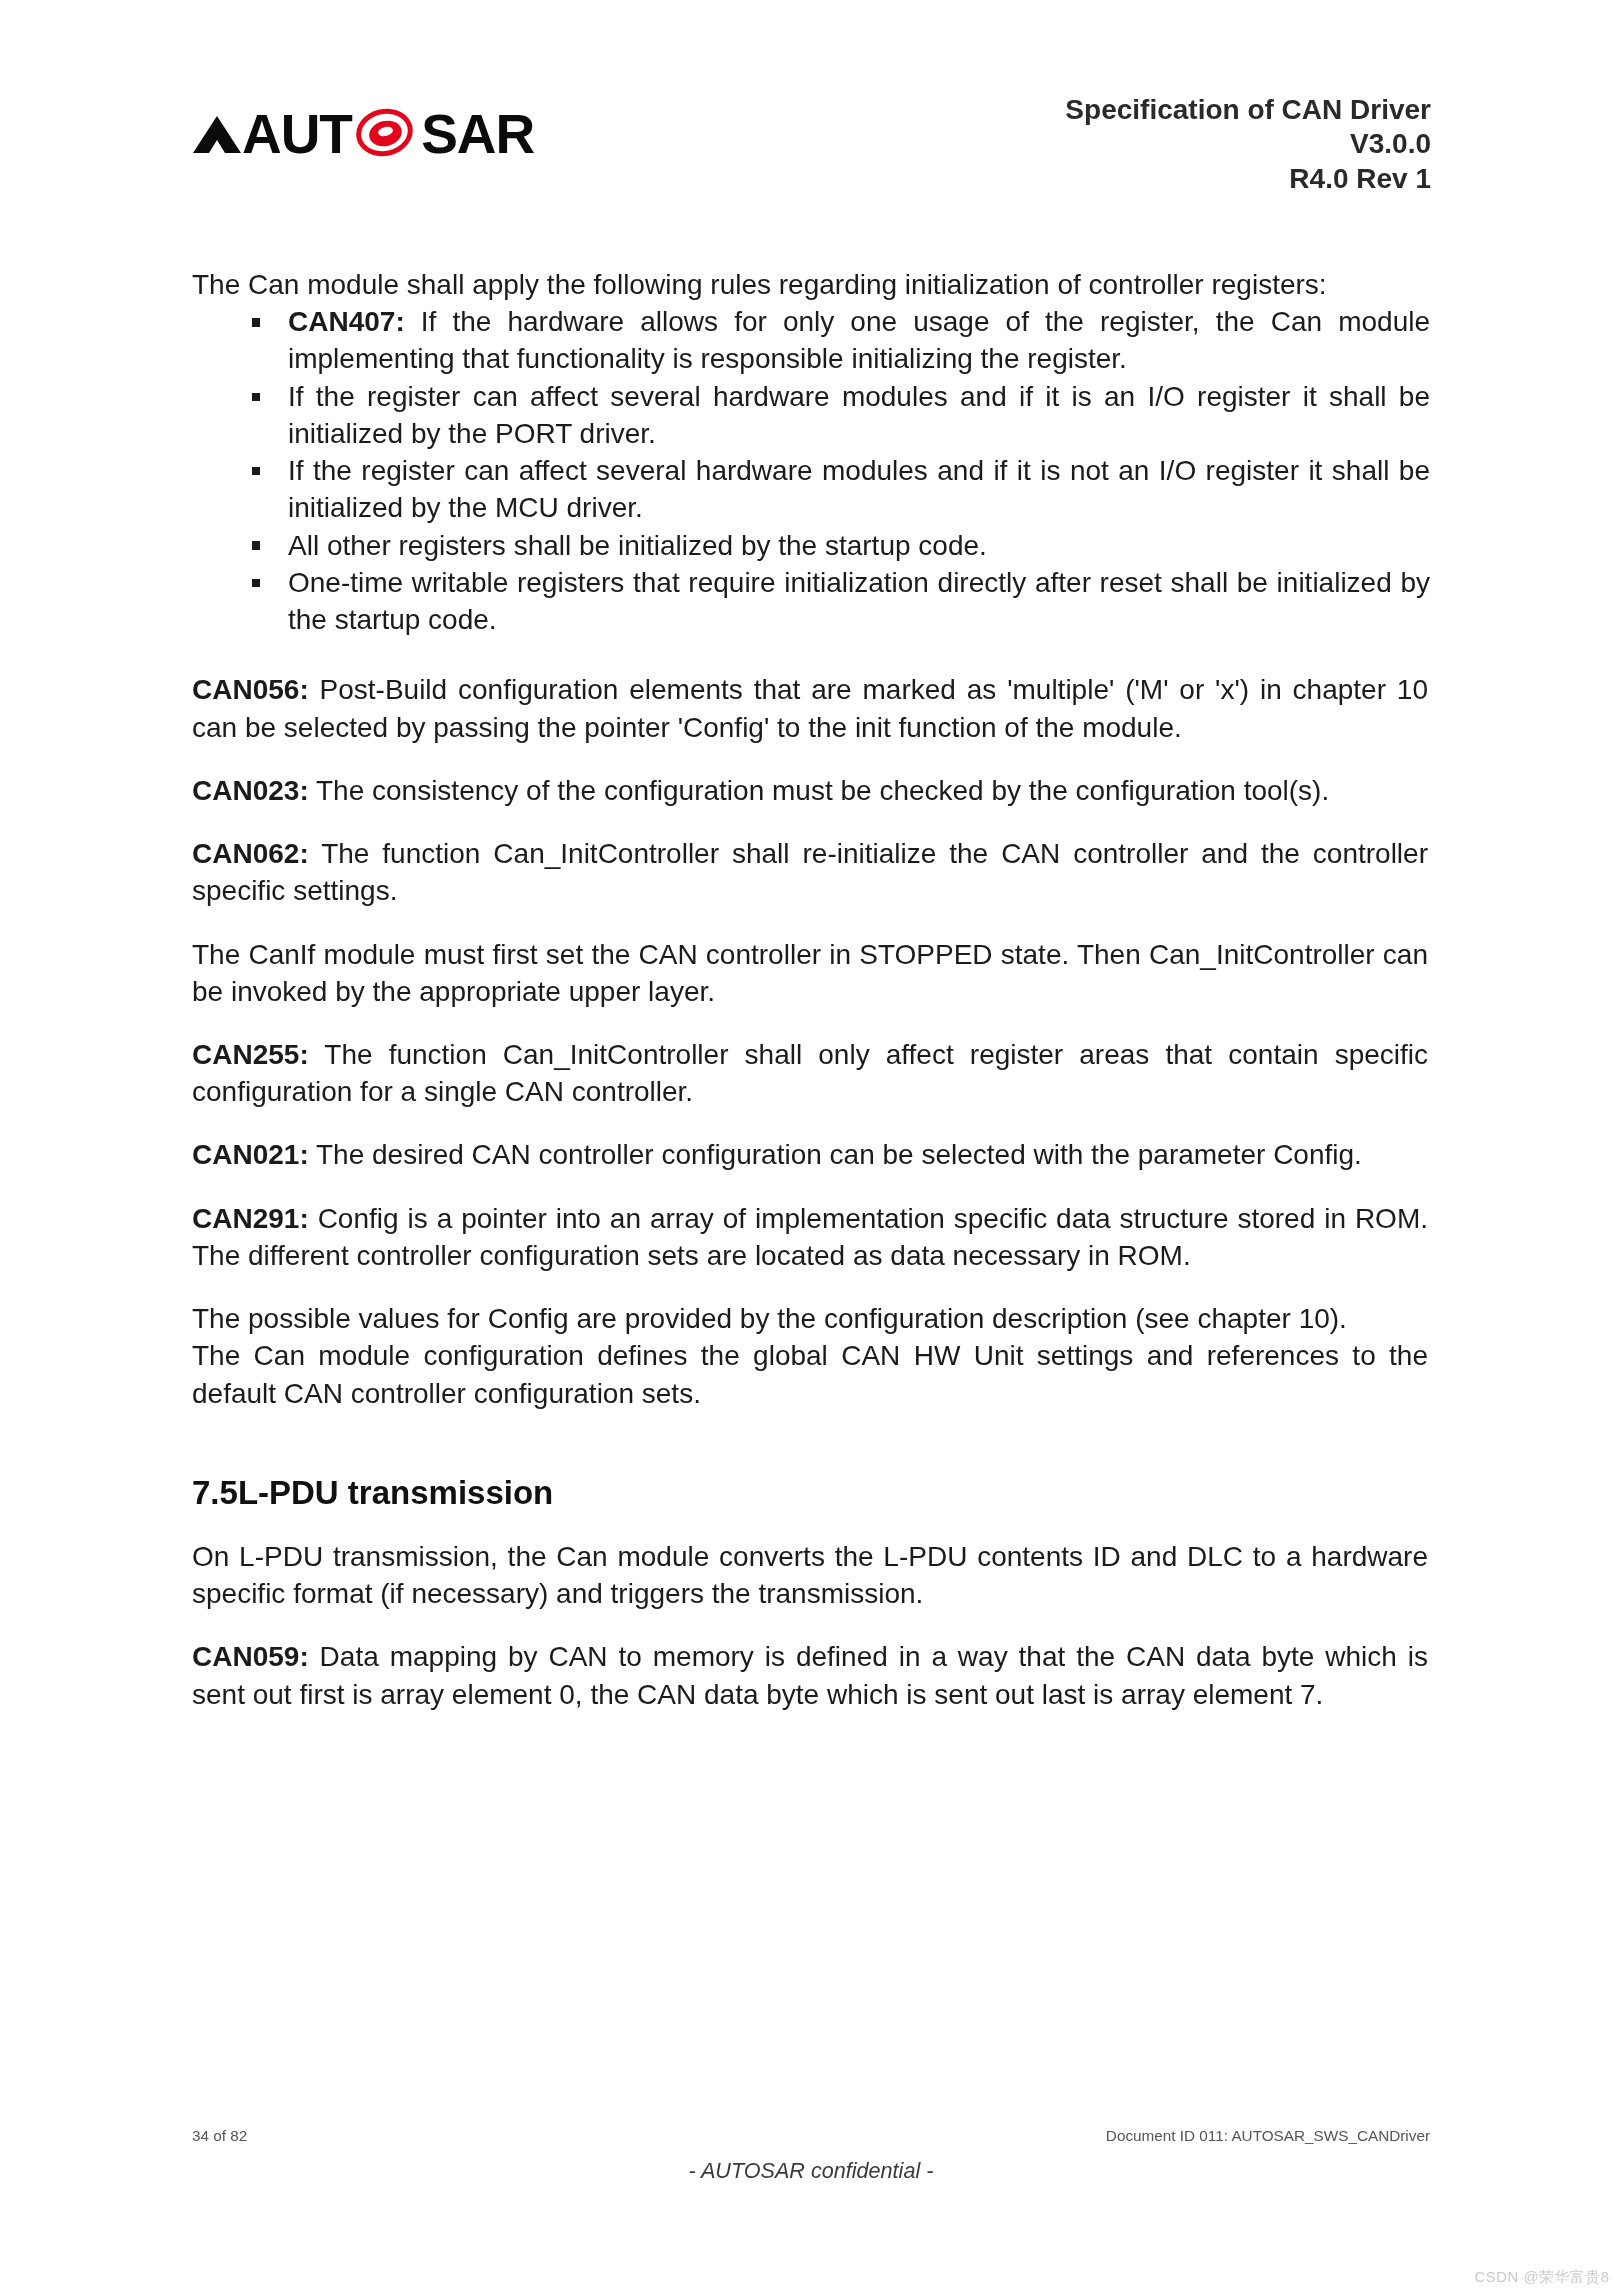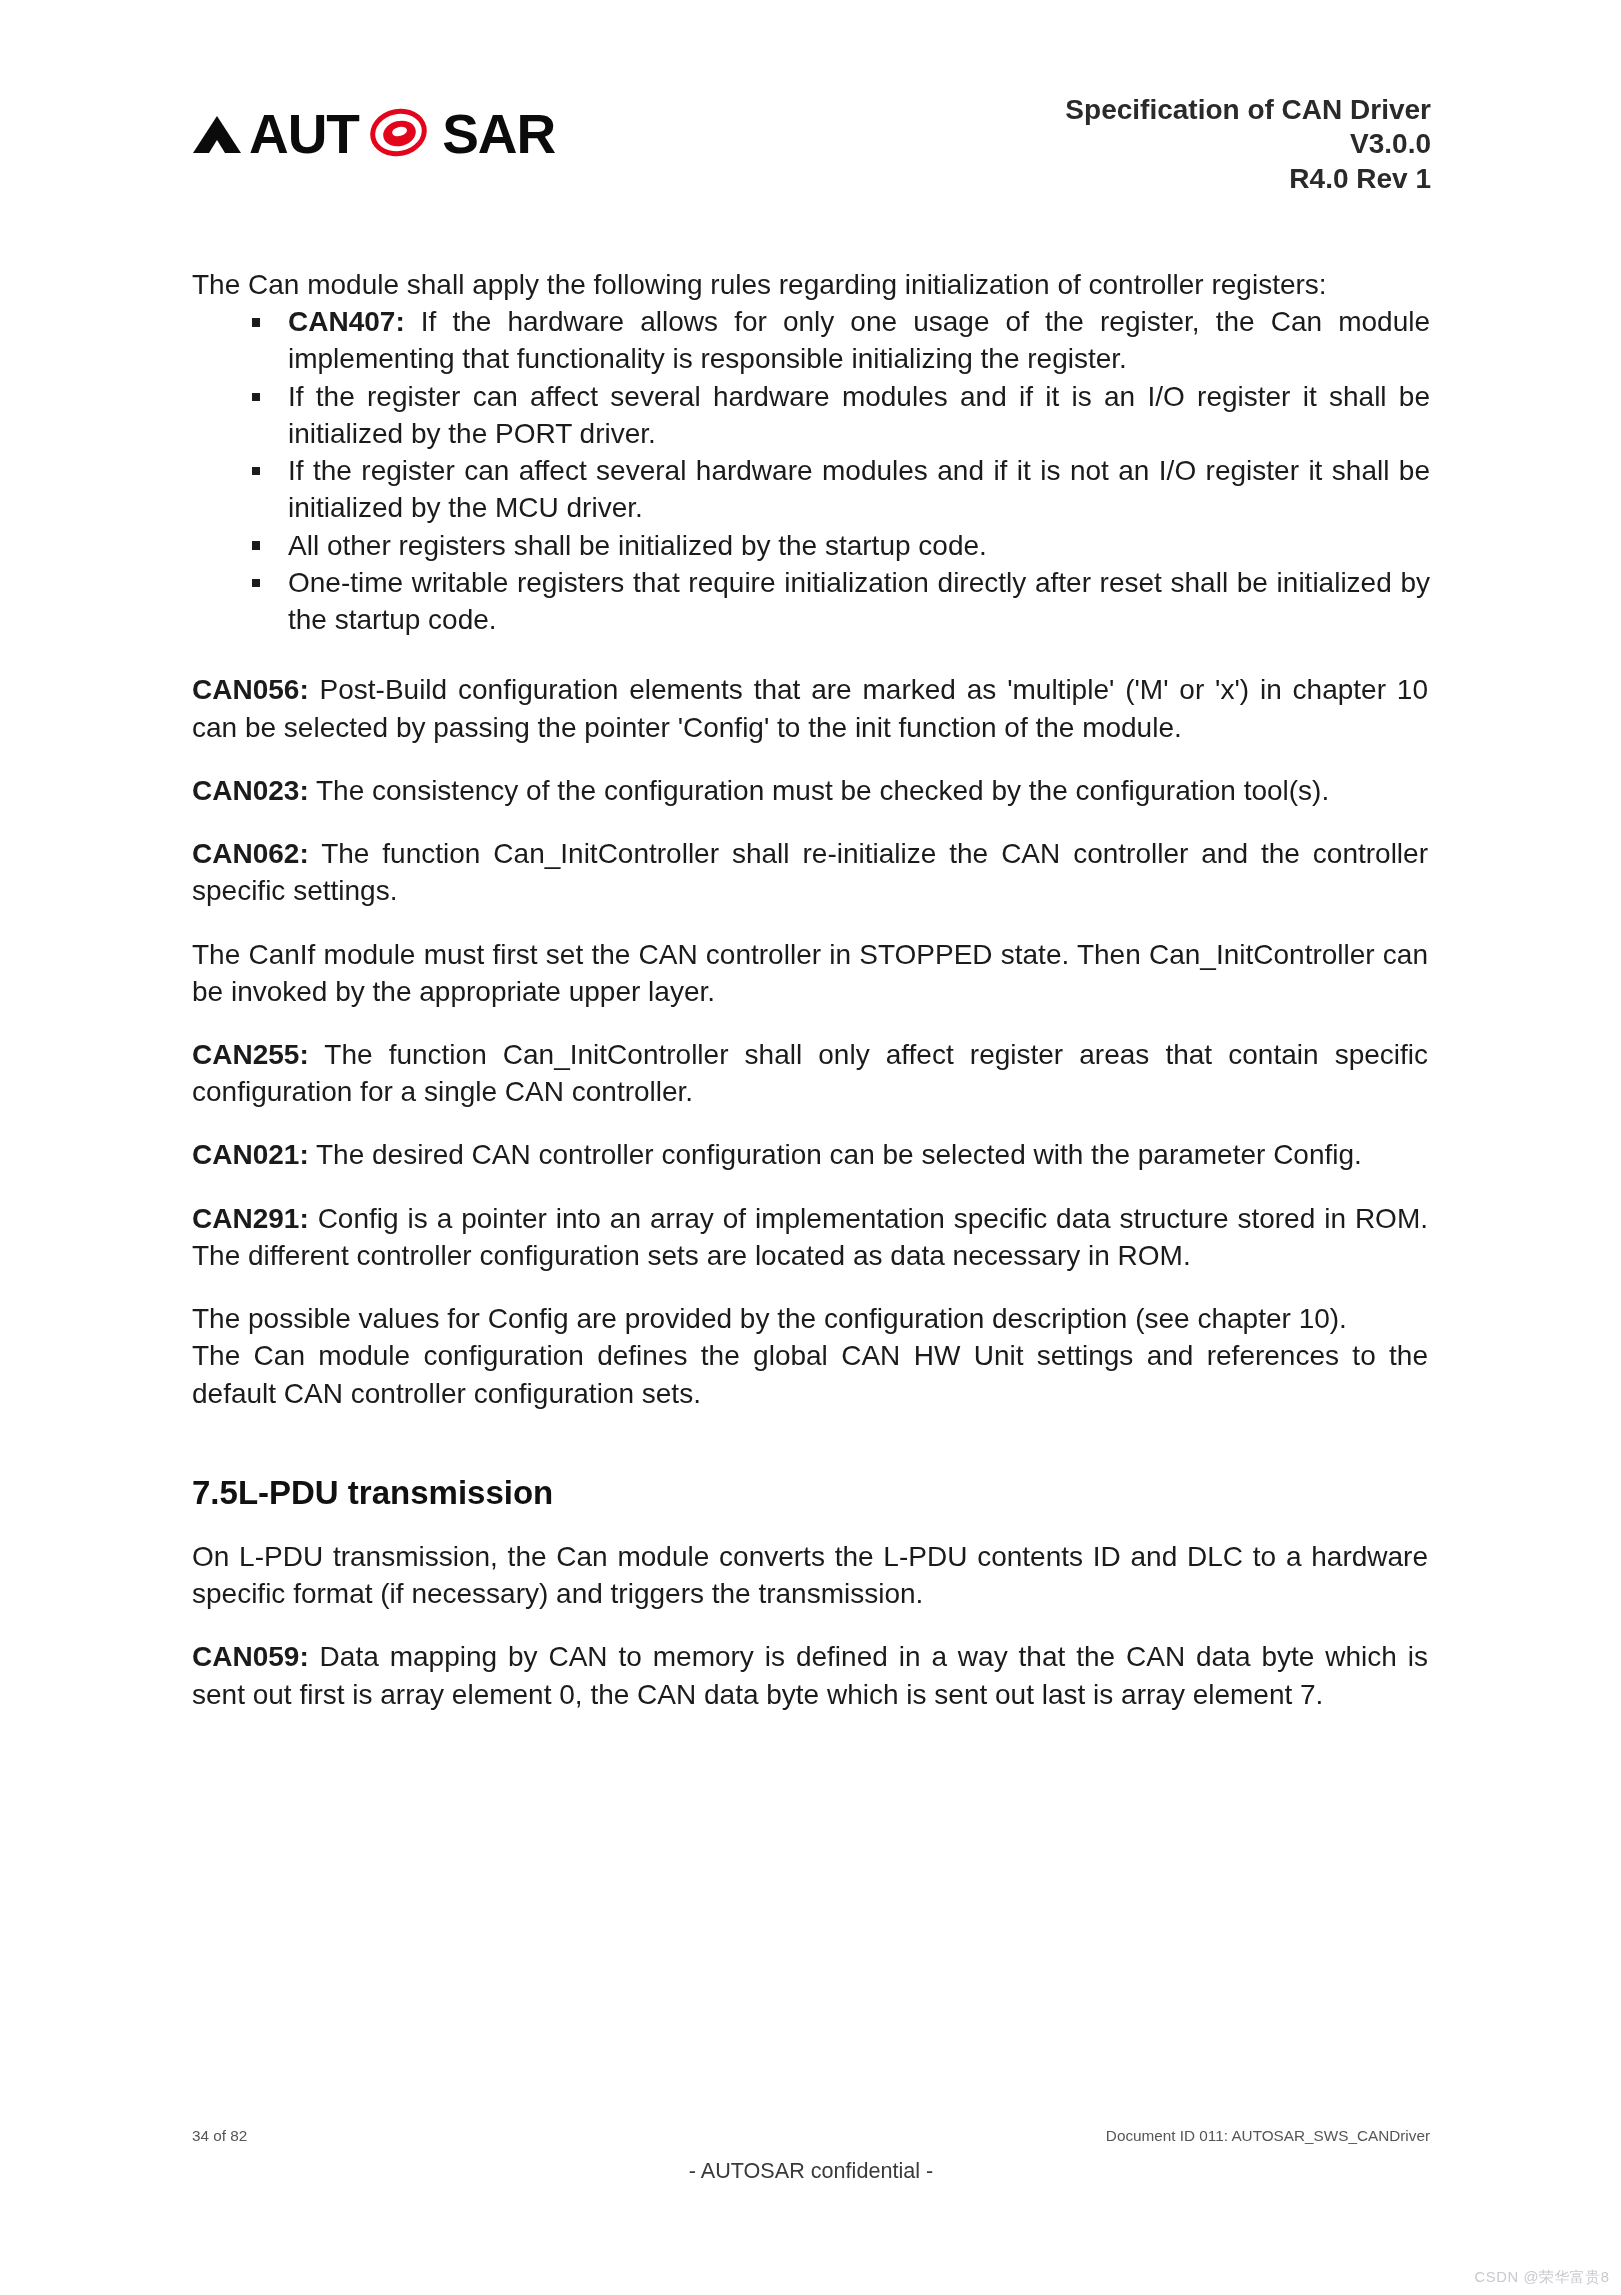--- a/index.html
+++ b/index.html
@@ -44,21 +44,20 @@
   }
   .logo-text {
     font-family: "Liberation Sans", sans-serif;
     font-weight: bold;
     font-size: 55px;
     letter-spacing: -1.1px;
     color: #0b0b0b;
     line-height: 1;
     display: flex;
     align-items: center;
-    gap: 7px;
   }
   .logo-a {
     display: inline-block;
     width: 48px;
     height: 37px;
     position: relative;
     margin-right: 1.1px;
   }
   .logo-a::before {
     content: "";
@@ -190,20 +189,21 @@
     justify-content: space-between;
     align-items: baseline;
     font-size: 15.3px;
     color: #555;
   }
   .footer-center {
     margin-top: 12.5px;
     text-align: center;
     font-size: 21.6px;
     color: #3a3a3a;
+    font-style: italic;
   }
 
   .watermark {
     position: absolute;
     right: 12.5px;
     bottom: 8px;
     font-size: 14.8px;
     color: #c9c9cf;
     letter-spacing: 0.6px;
   }

